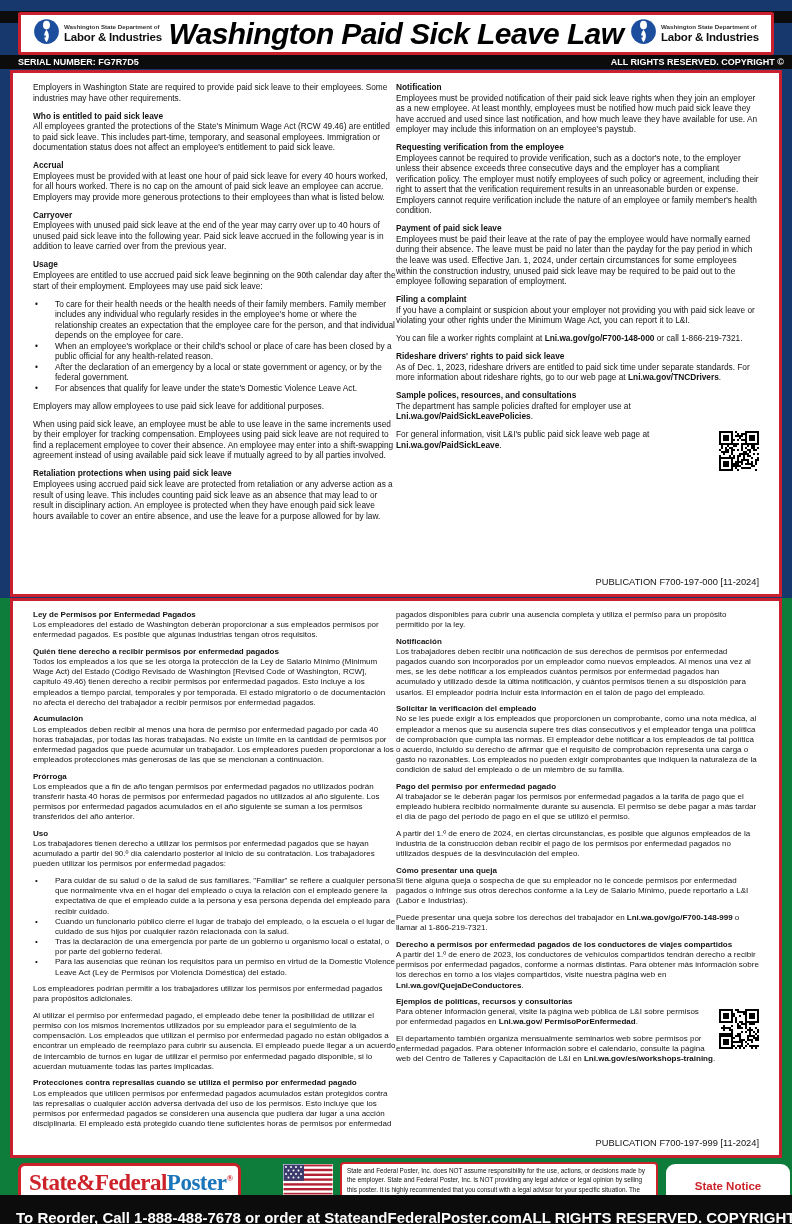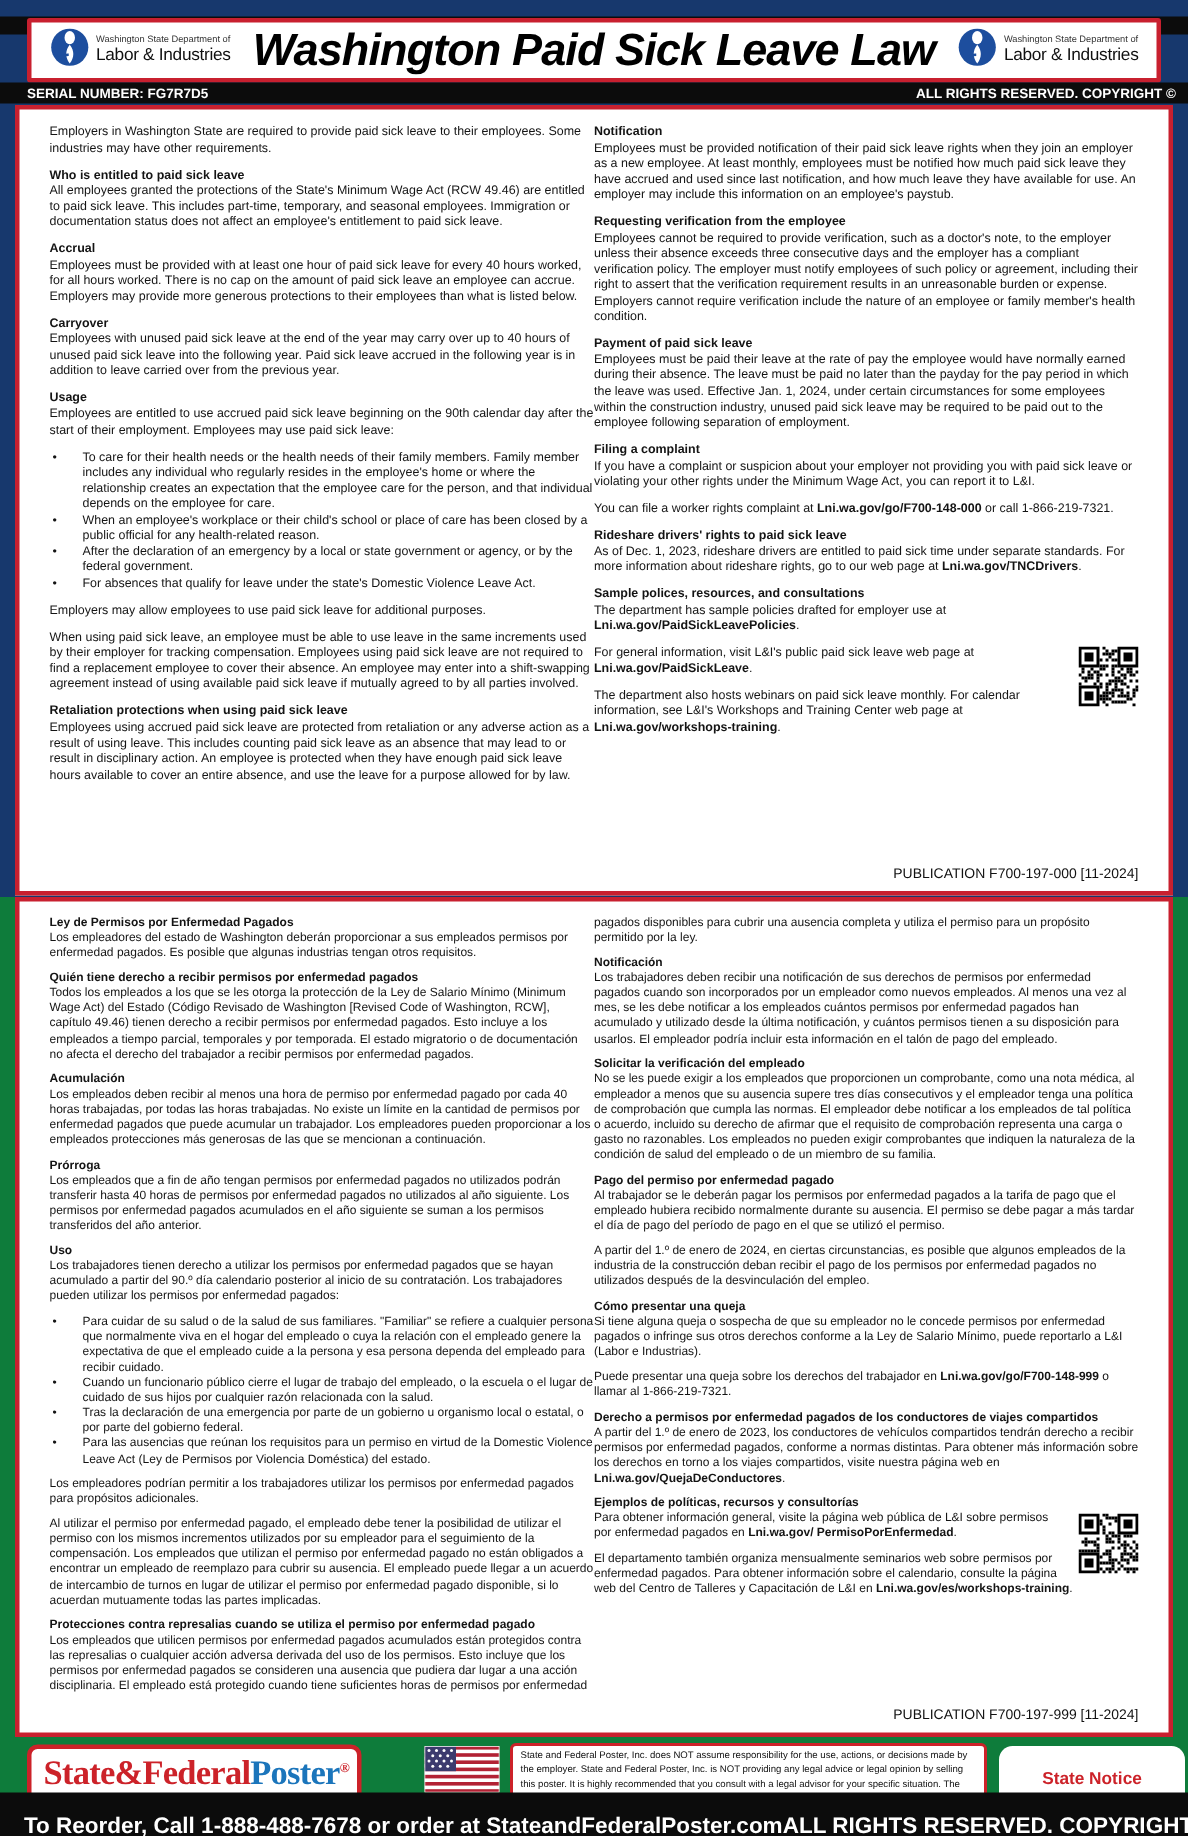--- a/index.html
+++ b/index.html
@@ -15,21 +15,21 @@
   .top-bar .product-id{margin-right:122px;}
   .serial-bar{top:55px;height:14px;font-size:9px;padding:0 8px 0 18px;gap:16px;}
   .bottom-bar{bottom:0;height:13px;font-size:15px;padding:16px 8px 0 16px;}
 
   
   .header{position:absolute;left:18px;right:18px;top:12px;height:37px;background:#fff;
           border:3px solid #c8202f;border-radius:2px;display:flex;align-items:center;
           justify-content:space-between;padding:0 12px;}
   .title{font-size:30px;font-weight:bold;font-style:italic;letter-spacing:-0.6px;color:#000;white-space:nowrap;}
   .lni-logo{display:flex;align-items:center;gap:4px;flex:none;}
-  .logo-text{line-height:1.05;}
+  .logo-text{line-height:1.05;font-weight:bold;}
   .logo-text .l1{font-size:6.2px;color:#333;display:block;}
   .logo-text .l2{font-size:11.5px;color:#101010;display:block;letter-spacing:-0.2px;}
 
   
   .panel{position:absolute;left:10px;width:766px;background:#fff;border:3px solid #c8202f;box-sizing:content-box;overflow:hidden;}
   .english{top:70px;height:521px;}
   .spanish{top:598px;height:554px;}
   .cols{display:flex;padding:9px 20px 4px;}
   .col{flex:1;min-width:0;}
   .en{font-size:8.3px;line-height:1.27;color:#141414;}
@@ -282,21 +282,20 @@
                 <rect x="4" y="4" width="6" height="6"></rect>
                 <rect x="26" y="0" width="14" height="14"></rect>
                 <rect x="28" y="2" width="10" height="10" fill="#fff"></rect>
                 <rect x="30" y="4" width="6" height="6"></rect>
                 <rect x="0" y="26" width="14" height="14"></rect>
                 <rect x="2" y="28" width="10" height="10" fill="#fff"></rect>
                 <rect x="4" y="30" width="6" height="6"></rect>
               </g>
             </svg></div>
           <div class="blk-p"><span>For general information, visit L&amp;I's public paid sick leave web page at </span><span class="b">Lni.wa.gov/PaidSickLeave</span><span>.</span></div>
-          <div class="blk-p"><span>The department also hosts webinars on paid sick leave monthly. For calendar information, see L&amp;I's Workshops and Training Center web page at </span><span class="b">Lni.wa.gov/workshops-training</span><span>.</span></div>
         </div>
     </div>
     <div class="pub">PUBLICATION F700-197-000 [11-2024]</div>
   </div>
 
   <div class="panel spanish">
     <div class="cols">
       <div class="col es">
           <div class="blk-h">Ley de Permisos por Enfermedad Pagados</div>
           <div class="blk-p"><span>Los empleadores del estado de Washington deberán proporcionar a sus empleados permisos por enfermedad pagados. Es posible que algunas industrias tengan otros requisitos.</span></div>

